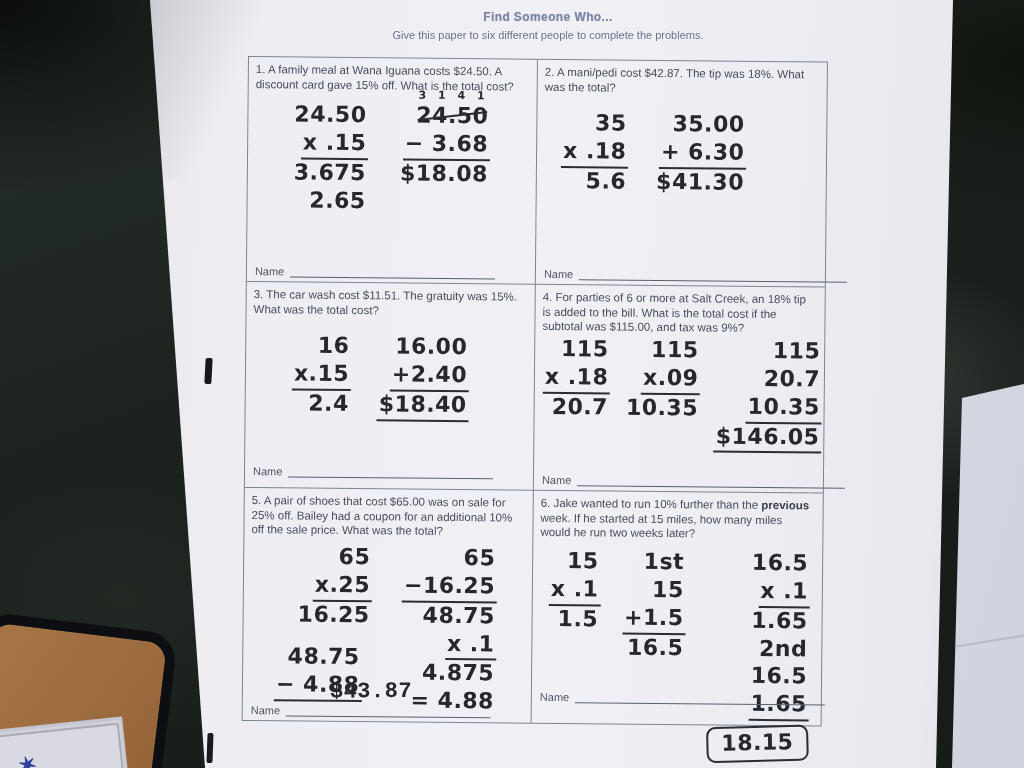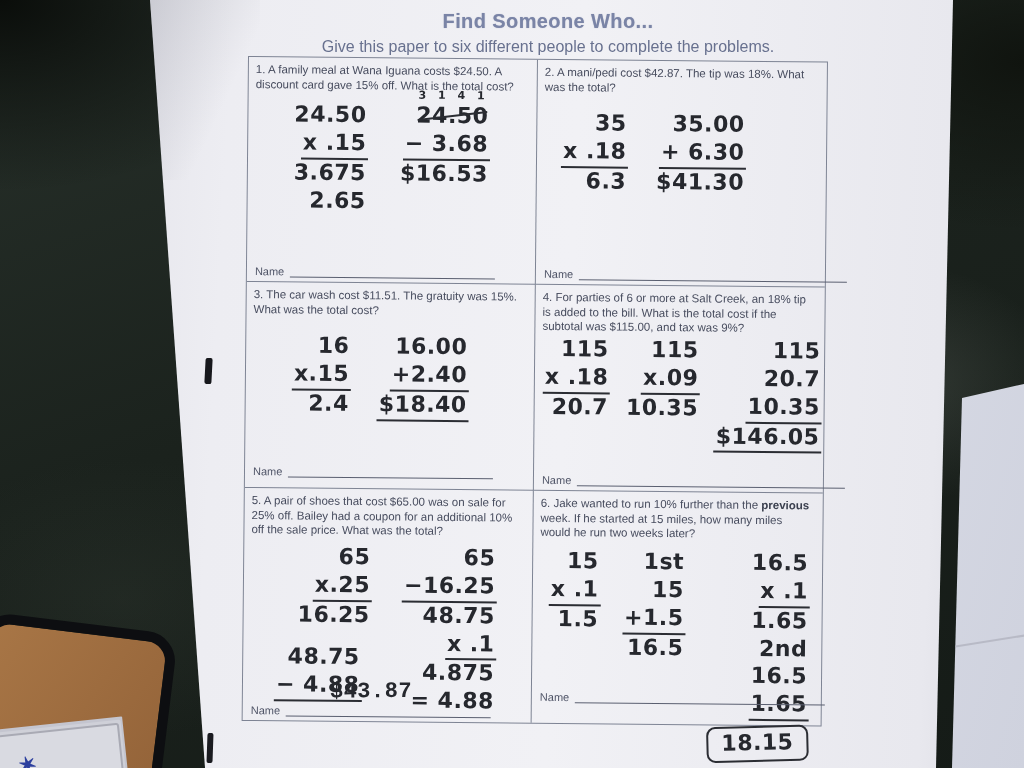--- a/index.html
+++ b/index.html
@@ -21,22 +21,22 @@
   }
   #sheet::before{ 
     content:"";position:absolute;left:140px;top:0;width:120px;height:180px;
     background:linear-gradient(115deg,rgba(120,122,135,.28),transparent 65%);
   }
   .pen-mark{position:absolute;background:#17181c;border-radius:2px;}
   #pen-mark-1{left:205px;top:358px;width:7px;height:26px;transform:rotate(3deg);}
   #pen-mark-2{left:207px;top:733px;width:6px;height:30px;transform:rotate(2deg);background:#1a1b20;}
   
   #header{position:absolute;left:318px;top:10px;width:460px;text-align:center;}
-  #title{font-size:20px;font-weight:700;letter-spacing:.4px;color:#7a84a6;text-shadow:0 0 1px rgba(122,132,166,.5);}
-  #subtitle{font-size:16px;margin-top:5px;color:#68718f;}
+  #title{font-size:12px;font-weight:700;letter-spacing:.4px;color:#7a84a6;text-shadow:0 0 1px rgba(122,132,166,.5);}
+  #subtitle{font-size:11px;margin-top:5px;color:#68718f;}
   
   #grid{
     position:absolute;left:248px;top:56px;width:578px;height:663px;
     transform:rotate(.55deg);transform-origin:top left;
     display:grid;grid-template-columns:289px 289px;grid-template-rows:225px 206px 232px;
     border:1.4px solid #7e8494;
   }
   .cell{position:relative;overflow:visible;}
   .cell:nth-child(odd){border-right:1.3px solid #7e8494;}
   .cell:nth-child(-n+4){border-bottom:1.3px solid #7e8494;}
@@ -93,35 +93,35 @@
           <div class="wcol">
             <div class="hw-line">24.50</div>
             <div class="hw-line u">x .15</div>
             <div class="hw-line">3.675</div>
             <div class="hw-line">2.65</div>
           </div>
           <div class="wcol" style="transform: translate(0px, -14px);">
             <div class="hw-line small">3 1 4 1</div>
             <div class="hw-line strike">24.50</div>
             <div class="hw-line u">− 3.68</div>
-            <div class="hw-line">$16.53</div>
+            <div class="hw-line">$18.08</div>
           </div>
         </div>
         <div class="name-row" style="bottom: 4px;">
           <span class="name-label">Name</span>
           <span class="name-line" style="width: 205px;"></span>
         </div>
       </div>
       <div class="cell">
         <div class="ptext"><span>2. A mani/pedi cost $42.87. The tip was 18%. What was the total?</span></div>
         <div class="work" style="margin-left: 24px; margin-top: 16px; gap: 26px;">
           <div class="wcol">
             <div class="hw-line">35</div>
             <div class="hw-line u">x .18</div>
-            <div class="hw-line">6.3</div>
+            <div class="hw-line">5.6</div>
           </div>
           <div class="wcol">
             <div class="hw-line">35.00</div>
             <div class="hw-line u">+ 6.30</div>
             <div class="hw-line">$41.30</div>
           </div>
         </div>
         <div class="name-row" style="bottom: 4px;">
           <span class="name-label">Name</span>
           <span class="name-line" style="width: 268px;"></span>

